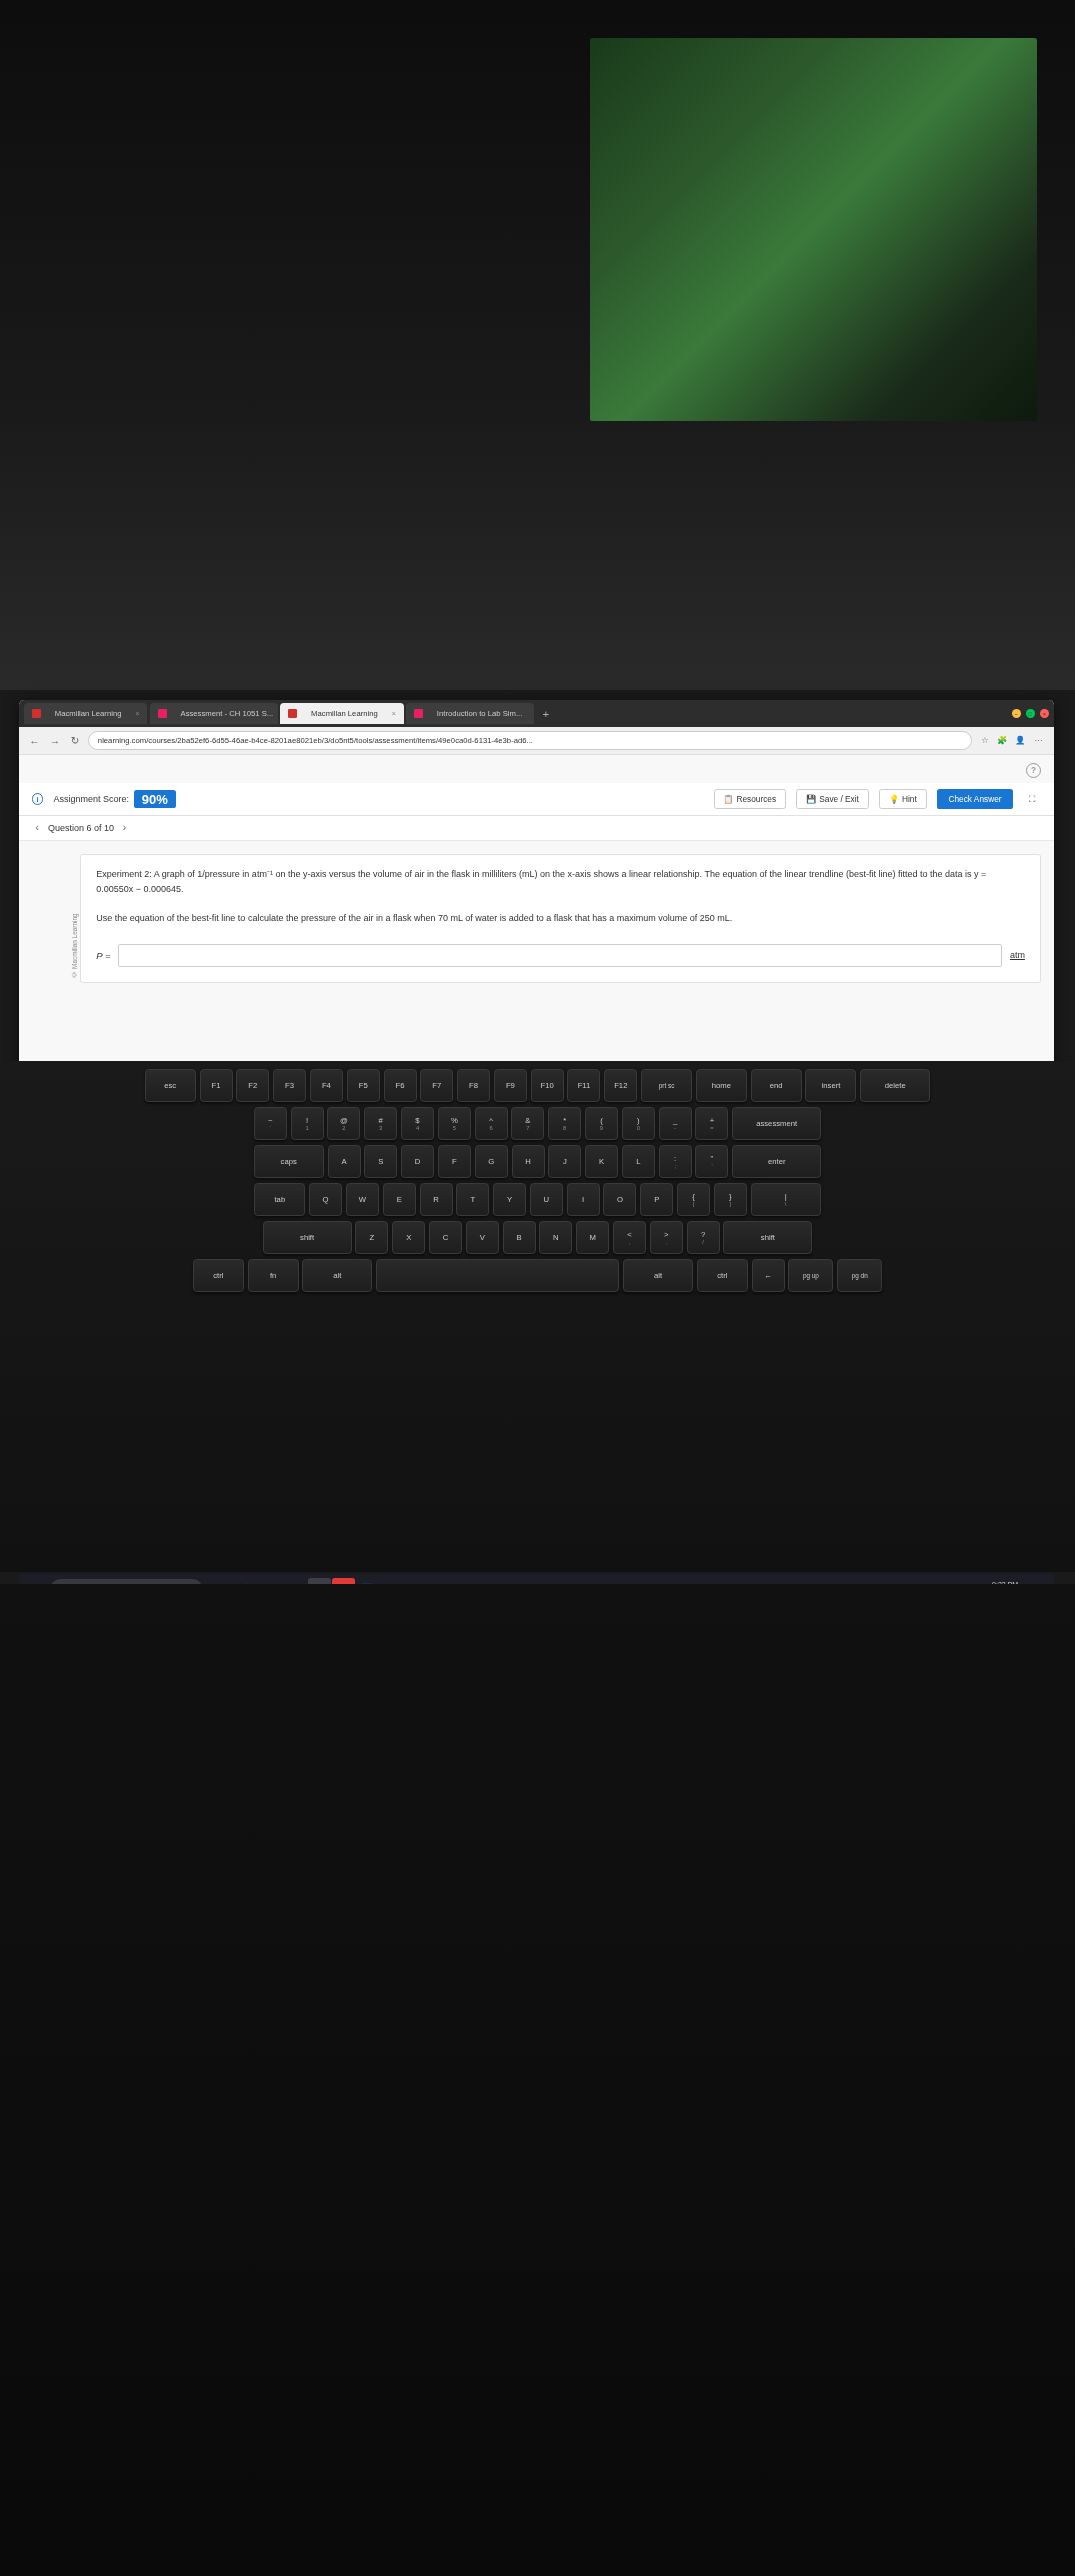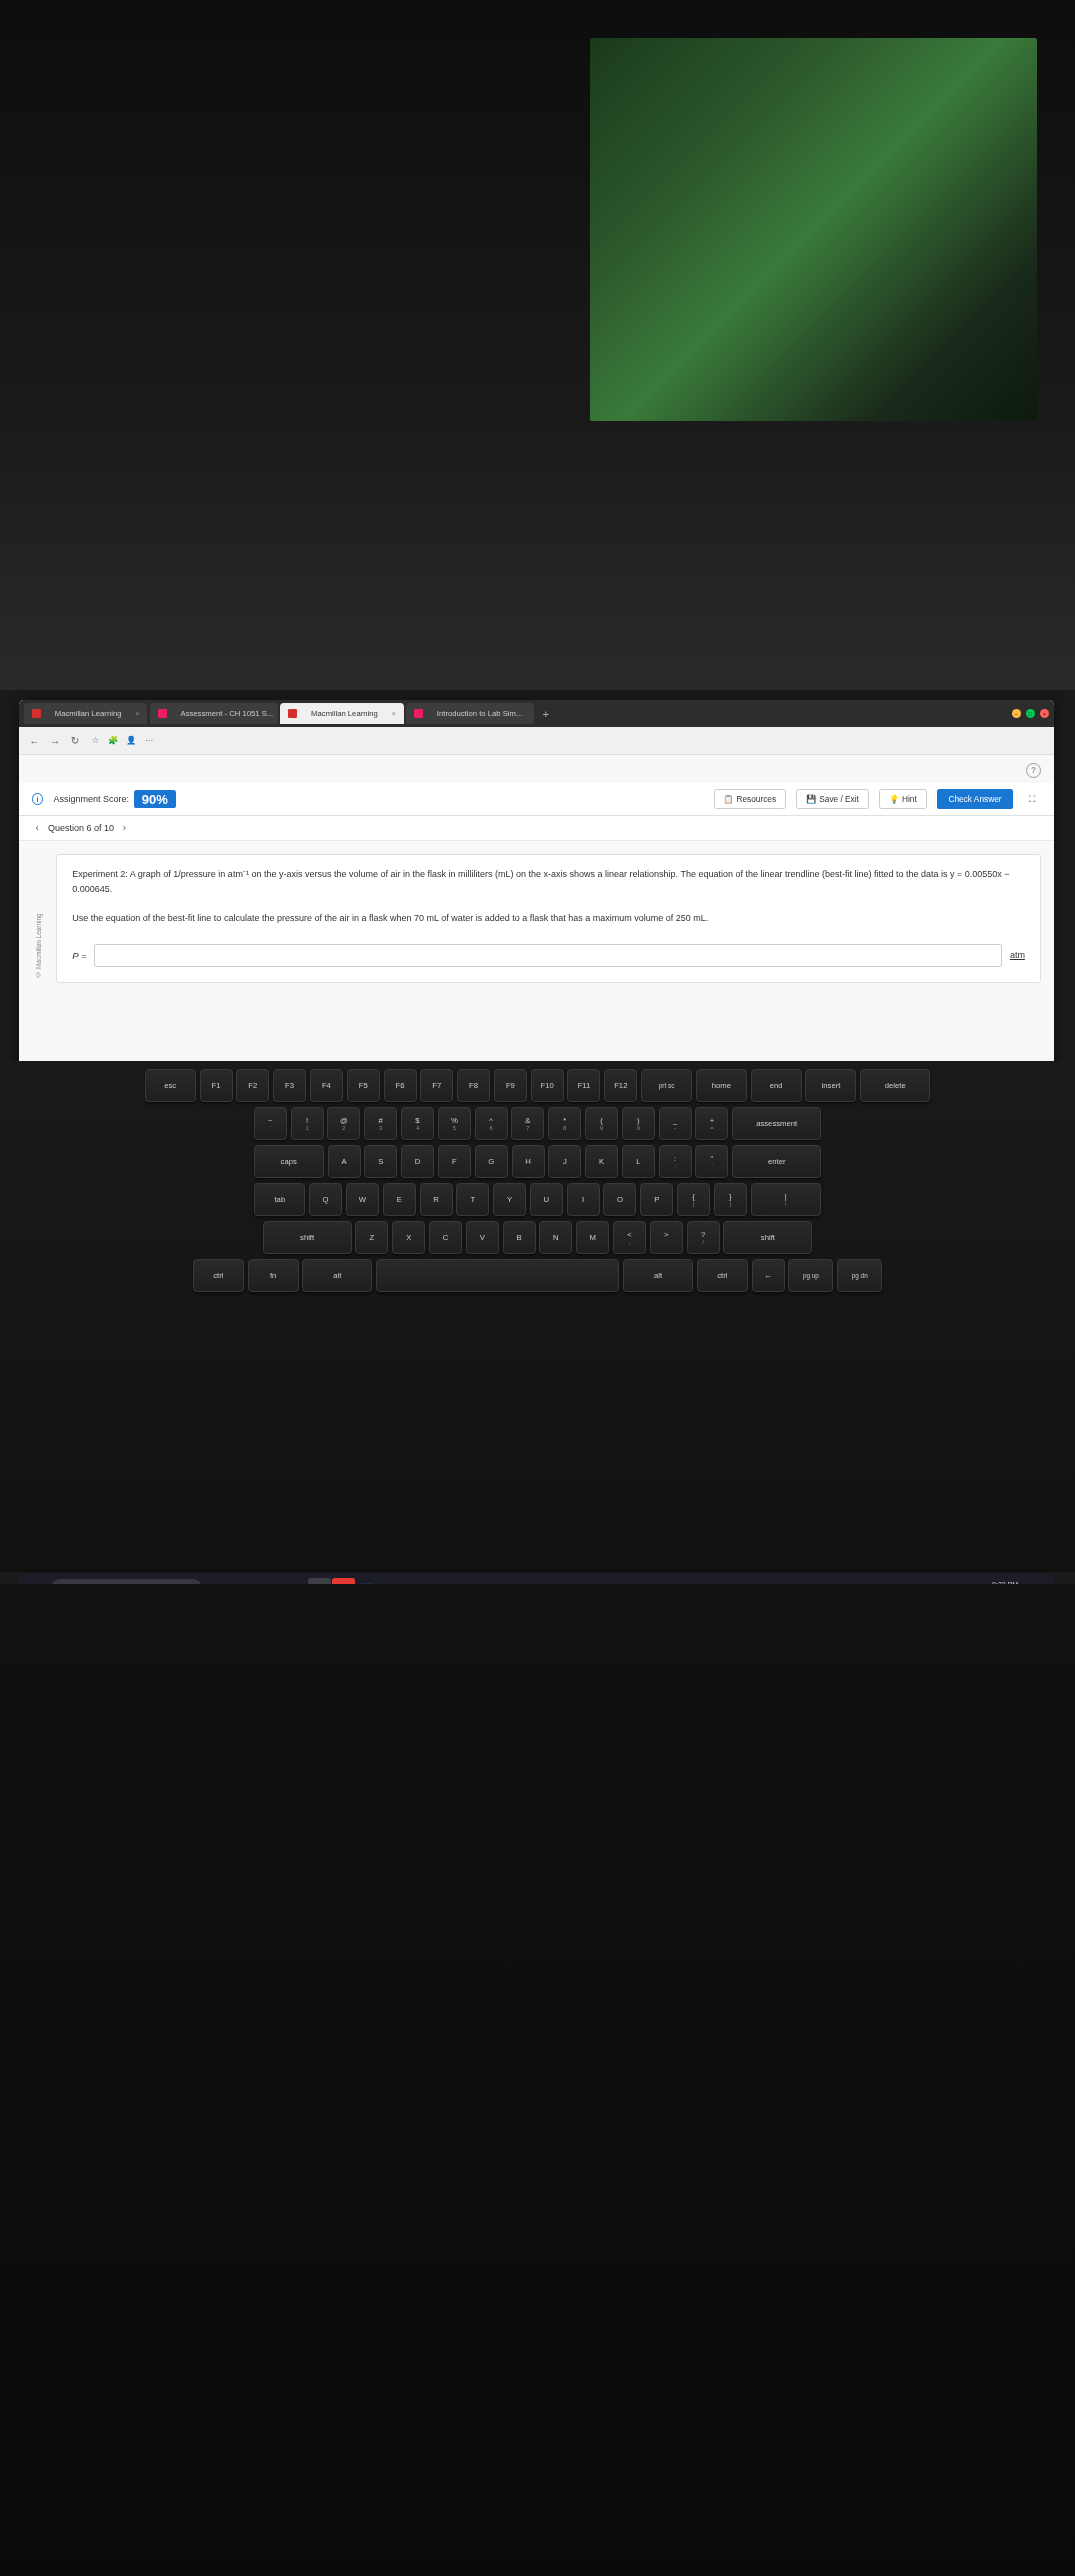--- a/index.html
+++ b/index.html
@@ -280,21 +280,22 @@
       color: #666;
       cursor: pointer;
       font-size: 10.2px;
       padding: 1.3px 3.8px;
     }
 
     
     .question-content {
       display: flex;
       padding: 12.8px;
-      gap: 12px;
+      gap: 0;
+      margin-left: 36px;
     }
 
     .sidebar-label {
       writing-mode: vertical-rl;
       text-orientation: mixed;
       transform: rotate(180deg);
       font-size: 6.4px;
       color: #888;
       padding: 6.4px 2.6px;
       white-space: nowrap;
@@ -570,20 +571,21 @@
       <div class="win-btn win-close">
         <span>×</span>
       </div>
     </div>
   </div>
 
   <div class="address-bar">
     <button class="nav-btn">←</button>
     <button class="nav-btn">→</button>
     <button class="nav-btn">↻</button>
+    <input class="url-bar" type="text" value="nlearning.com/courses/2ba52ef6-6d55-46ae-b4ce-8201ae8021eb/3/do5nt5/tools/assessment/items/49e0ca0d-6131-4e3b-ad6..." style="">
     <div class="toolbar-icons">
       <div class="toolbar-icon">☆</div>
       <div class="toolbar-icon">🧩</div>
       <div class="toolbar-icon">👤</div>
       <div class="toolbar-icon">⋯</div>
     </div>
   </div>
 
   <div class="content-area">
 

